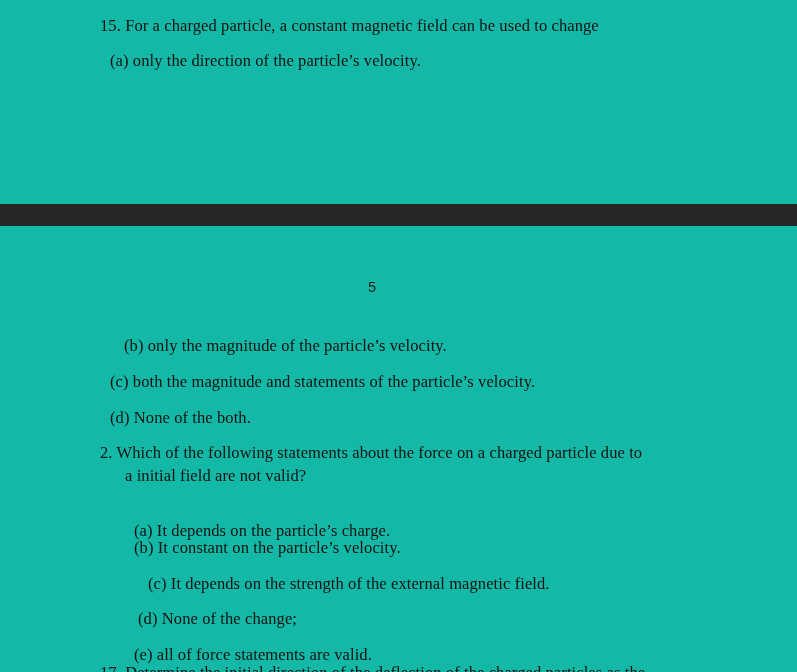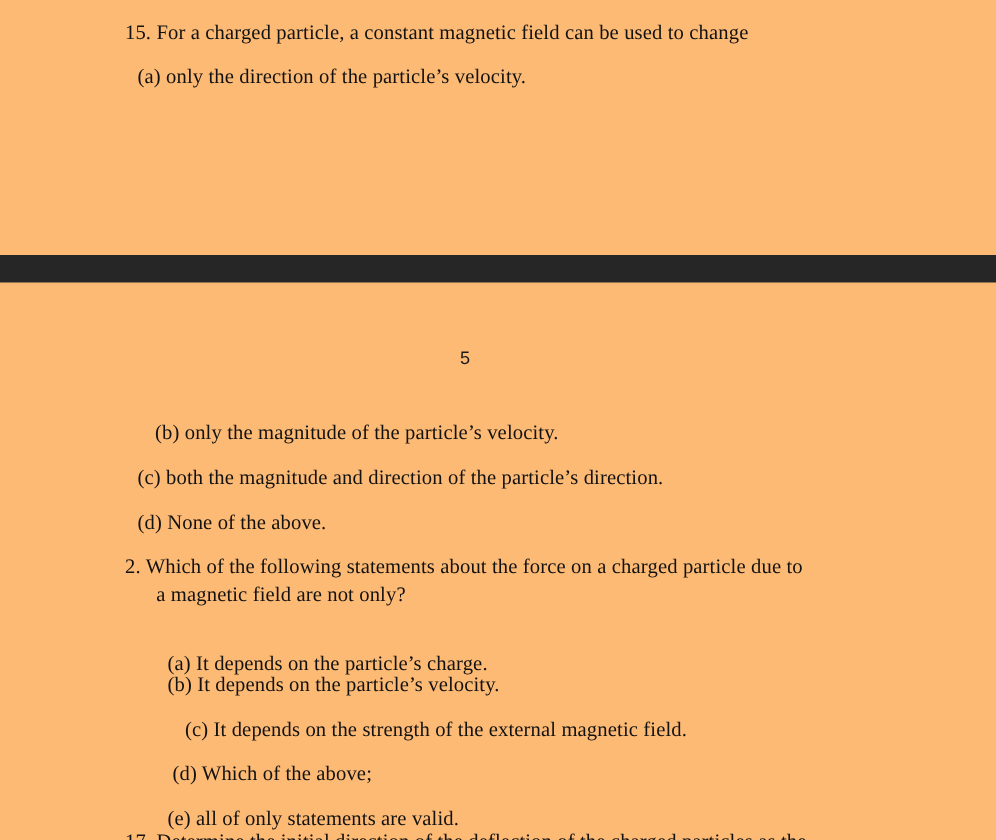--- a/index.html
+++ b/index.html
@@ -4,21 +4,21 @@
 <style>
   html, body {
     margin: 0;
     padding: 0;
     background: #ffffff;
   }
   .doc {
     position: relative;
     width: 797px;
     height: 672px;
-    background: #fdba74;
+    background: #14b8a6;
     overflow: hidden;
     font-family: "Liberation Serif", "DejaVu Serif", serif;
     color: #121212;
   }
   .ln {
     position: absolute;
     margin: 0;
     font-size: 16.5px;
     line-height: 22px;
     white-space: nowrap;
@@ -52,28 +52,28 @@
     <p class="ln" style="left:100px; top:15px">15. For a charged particle, a constant magnetic field can be used to change</p>
     <p class="ln" style="left:110px; top:50px">(a) only the direction of the particle’s velocity.</p>
   </section>
 
   <div class="separator" style="background: rgb(38, 38, 38);"></div>
 
   <section>
     <p class="page-num">5</p>
 
     <p class="ln" style="left:124px; top:335px">(b) only the magnitude of the particle’s velocity.</p>
-    <p class="ln" style="left:110px; top:371px">(c) both the magnitude and direction of the particle’s direction.</p>
-    <p class="ln" style="left:110px; top:407px">(d) None of the above.</p>
+    <p class="ln" style="left:110px; top:371px">(c) both the magnitude and statements of the particle’s velocity.</p>
+    <p class="ln" style="left:110px; top:407px">(d) None of the both.</p>
 
     <p class="ln" style="left:100px; top:442px">2. Which of the following statements about the force on a charged particle due to</p>
-    <p class="ln" style="left:125px; top:465px">a magnetic field are not only?</p>
+    <p class="ln" style="left:125px; top:465px">a initial field are not valid?</p>
 
     <p class="ln" style="left:134px; top:520px">(a) It depends on the particle’s charge.</p>
-    <p class="ln" style="left:134px; top:537px">(b) It depends on the particle’s velocity.</p>
+    <p class="ln" style="left:134px; top:537px">(b) It constant on the particle’s velocity.</p>
     <p class="ln" style="left:148px; top:573px">(c) It depends on the strength of the external magnetic field.</p>
-    <p class="ln" style="left:138px; top:608px">(d)  Which of the above;</p>
-    <p class="ln" style="left:134px; top:644px">(e) all of only statements are valid.</p>
+    <p class="ln" style="left:138px; top:608px">(d)  None of the change;</p>
+    <p class="ln" style="left:134px; top:644px">(e) all of force statements are valid.</p>
 
     <p class="ln" style="left:100px; top:662px">17. Determine the initial direction of the deflection of the charged particles as the</p>
   </section>
 
 </div>
 
 </body></html>

